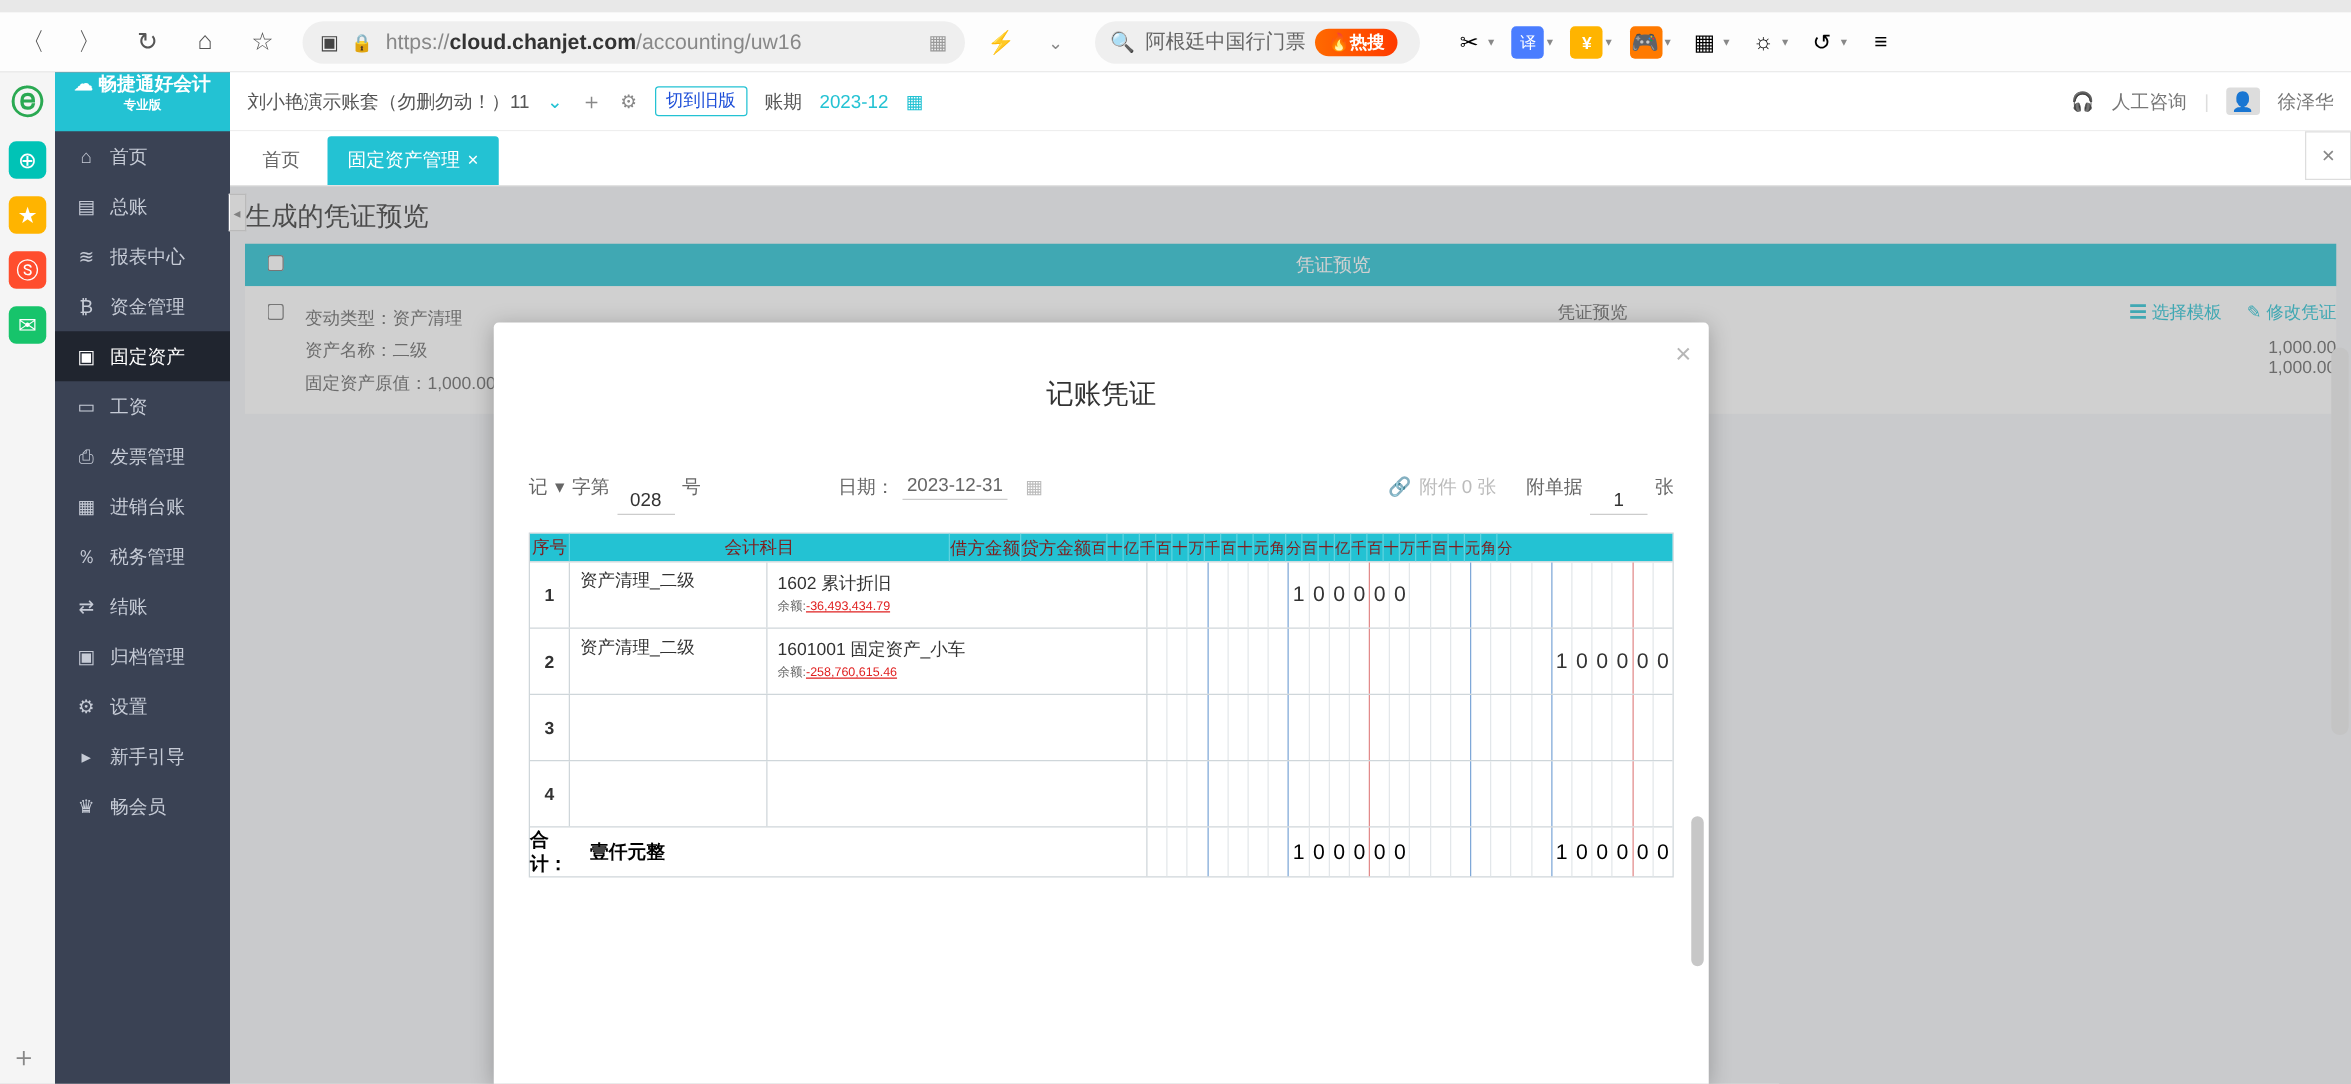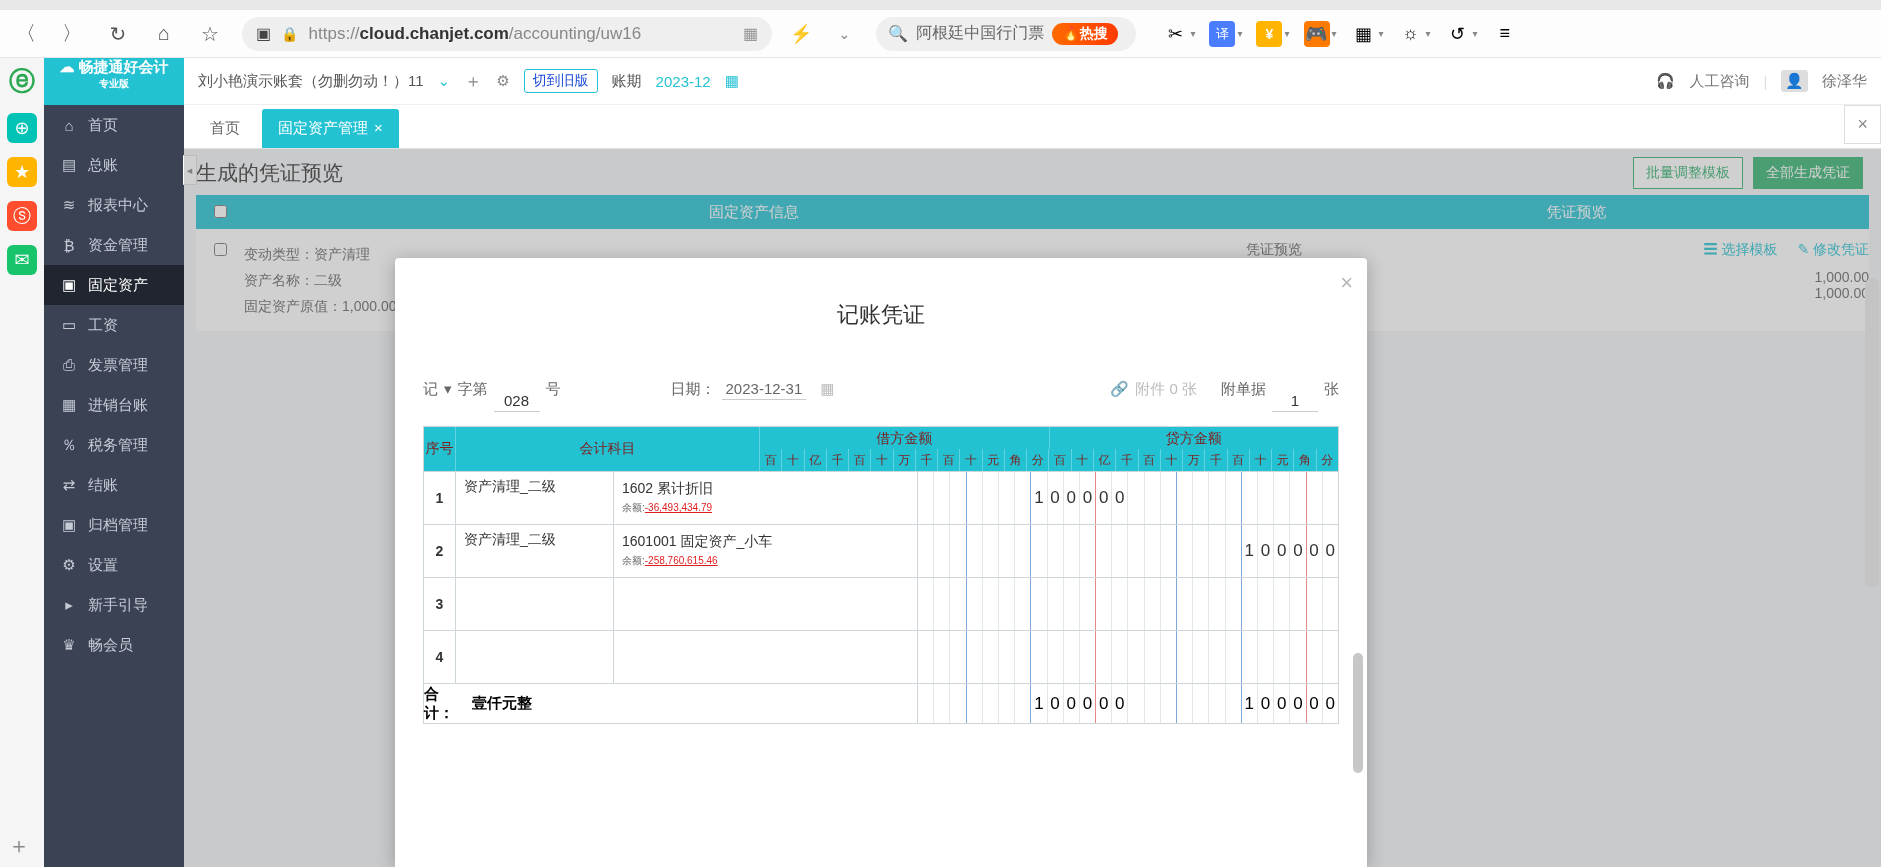--- a/index.html
+++ b/index.html
@@ -78,21 +78,21 @@
 .vhdr .date-val { border-bottom:1px solid #ccc; padding:2px 4px; }
 .vhdr .spacer { flex:1; }
 .vhdr .attach { color:#bbb; }
 
 
 .vtable { border:1px solid #cfd6da; }
 .vhead { display:flex; background:#23c2d3; color:#7f1d1d; font-size:14px; }
 .vh-idx { width:32px; display:flex; align-items:center; justify-content:center; border-right:1px solid #5fd3df; }
 .vh-sum { width:158px; display:flex; align-items:center; justify-content:center; border-right:1px solid #5fd3df; }
 .vh-acc { width:304px; display:flex; align-items:center; justify-content:center; border-right:1px solid #5fd3df; }
-.vh-amtgrp { flex:1; display:flex; flex-direction:column; }
+.vh-amtgrp { flex:1; display:flex; flex-direction:row; }
 .vh-amt-top { display:flex; height:22px; }
 .vh-amt-top div { flex:1; text-align:center; line-height:22px; border-right:1px solid #5fd3df; }
 .vh-amt-top div:last-child { border-right:none; }
 .vh-amt-units { display:flex; height:22px; font-size:12px; }
 .unit { flex:1; text-align:center; line-height:22px; border-left:1px solid #5fd3df; }
 .unit:first-child { border-left:none; }
 
 .vrow { display:flex; border-top:1px solid #cfd6da; height:53px; font-size:14px; color:#333; }
 .vrow .c-idx { width:32px; border-right:1px solid #cfd6da; display:flex; align-items:center; justify-content:center; font-weight:600; }
 .vrow .c-sum { width:158px; border-right:1px solid #cfd6da; padding:6px 8px; }
@@ -261,27 +261,22 @@
     <div class="subtabs">
       <div class="subtab">首页</div>
       <div class="subtab active">
         <span>固定资产管理</span><span class="x">×</span>
       </div>
     </div>
 
     <div class="content">
       <div class="collapse-handle">◂</div>
       <div class="pagetitle">生成的凭证预览</div>
-      <div class="green-actions">
-        <div class="gbtn">批量调整模板</div>
-        <div class="gbtn fill">全部生成凭证</div>
-      </div>
       <div class="greenbar">
         <div class="ck"><input type="checkbox" style=""></div>
-        <div class="gb1">固定资产信息</div>
         <div class="gb2">凭证预览</div>
       </div>
       <div class="row-behind">
         <div class="ck"><input type="checkbox" style=""></div>
         <div class="info">
           <div><span>变动类型：</span><span>资产清理</span></div>
           <div><span>资产名称：</span><span>二级</span></div>
           <div><span>固定资产原值：</span><span>1,000.00</span></div>
         </div>
         <div class="prev">

